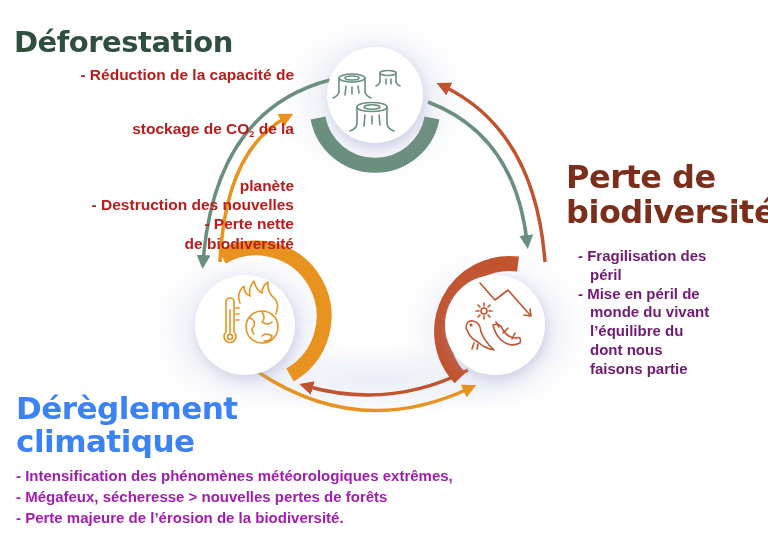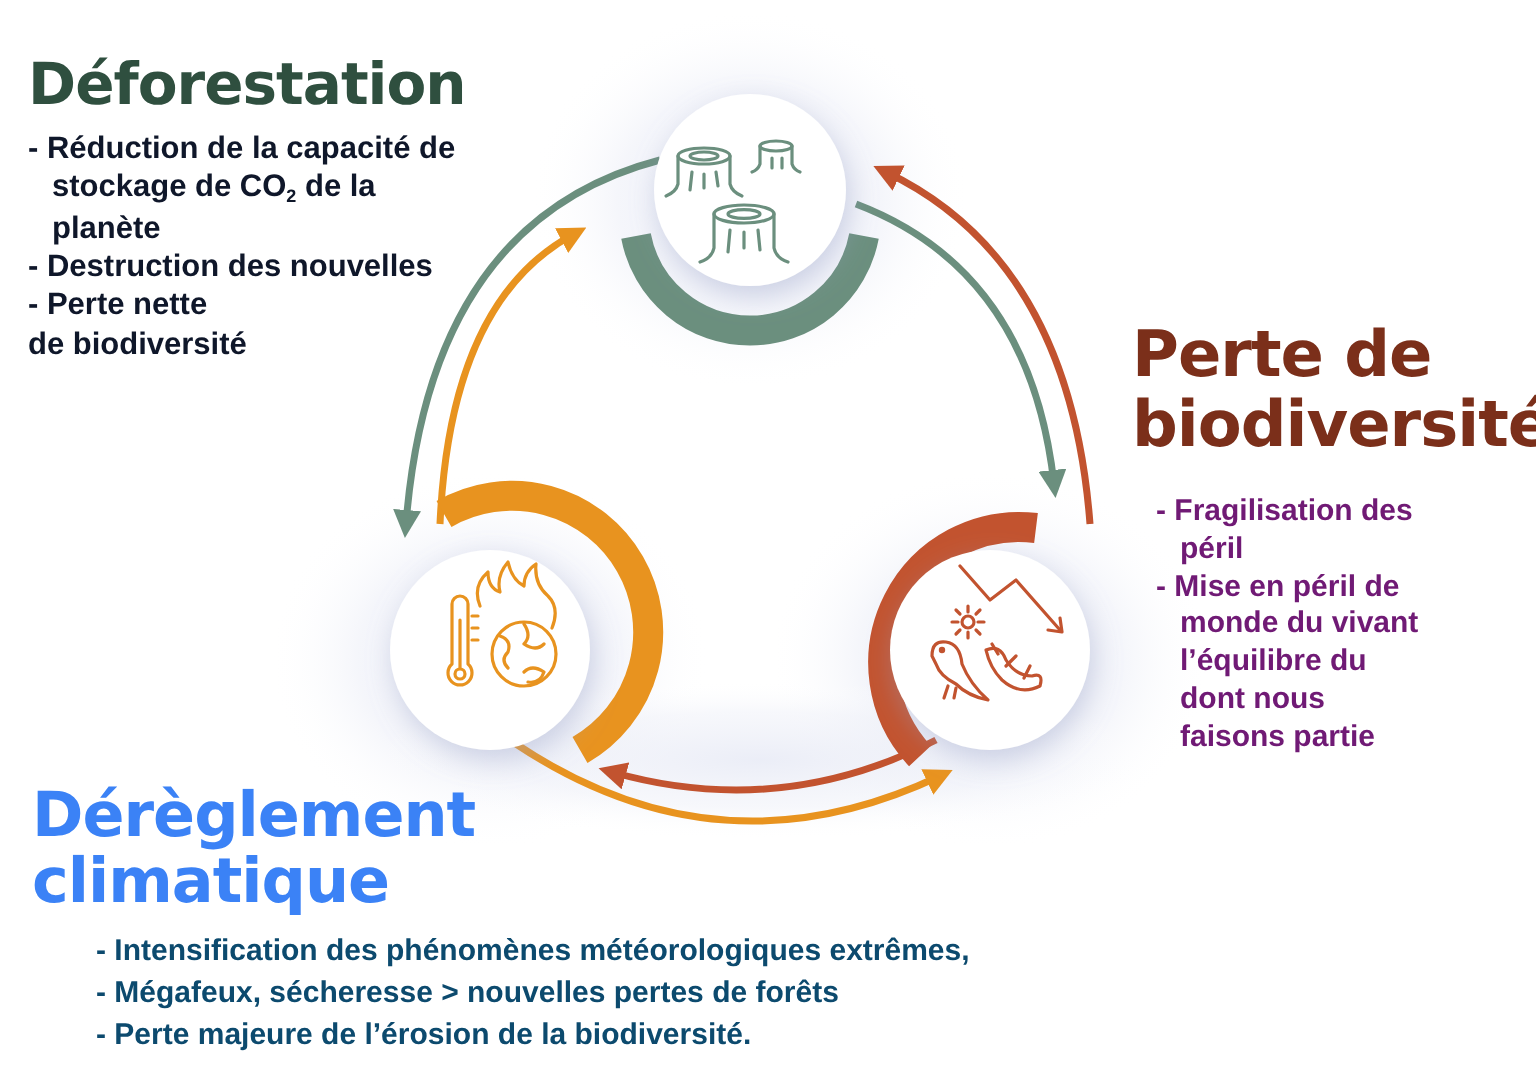--- a/index.html
+++ b/index.html
@@ -18,34 +18,34 @@
     letter-spacing: -0.5px;
     margin: 0;
     line-height: 1.0;
   }
   .bullets { margin: 0; padding: 0; list-style: none; font-weight: bold; }
   .bullets li { line-height: 1.25; }
 
   
   #block-defo { left: 14px; top: 28px; width: 280px; }
   #block-defo .title { font-size: 29px; color: #2f4f3f; }
-  #block-defo .bullets { margin-top: 8px; font-size: 15.5px; color: #0f172a; }
-  #block-defo .bullets li.indent { padding-left: 12px; }
+  #block-defo .bullets { margin-top: 8px; font-size: 15.5px; color: #b91c1c; text-align: right; }
+  #block-defo .bullets li.indent { padding-left: 12px; margin-top: 35px; }
   #block-defo sub { font-size: 9px; vertical-align: -3px; }
 
   
   #block-perte { left: 566px; top: 160px; width: 200px; }
   #block-perte .title { font-size: 32px; color: #7b2f1a; line-height: 1.08; }
   #block-perte .bullets { margin-top: 18px; margin-left: 12px; font-size: 15px; color: #701a75; }
   #block-perte .bullets li.indent { padding-left: 12px; }
 
   
   #block-dereg { left: 16px; top: 392px; width: 560px; }
   #block-dereg .title { font-size: 31px; color: #3b82f6; line-height: 1.08; }
-  #block-dereg .bullets { margin-top: 6px; font-size: 15px; color: #0c4a6e; margin-left: 32px; }
+  #block-dereg .bullets { margin-top: 6px; font-size: 15px; color: #a21caf; }
   #block-dereg .bullets li { line-height: 1.4; }
 </style>
 </head>
 <body>
 
 <div class="stage">
 
   <svg class="diagram-svg" viewBox="0 0 768 534">
     <defs>
       <radialGradient id="glow" cx="50%" cy="50%" r="50%">

